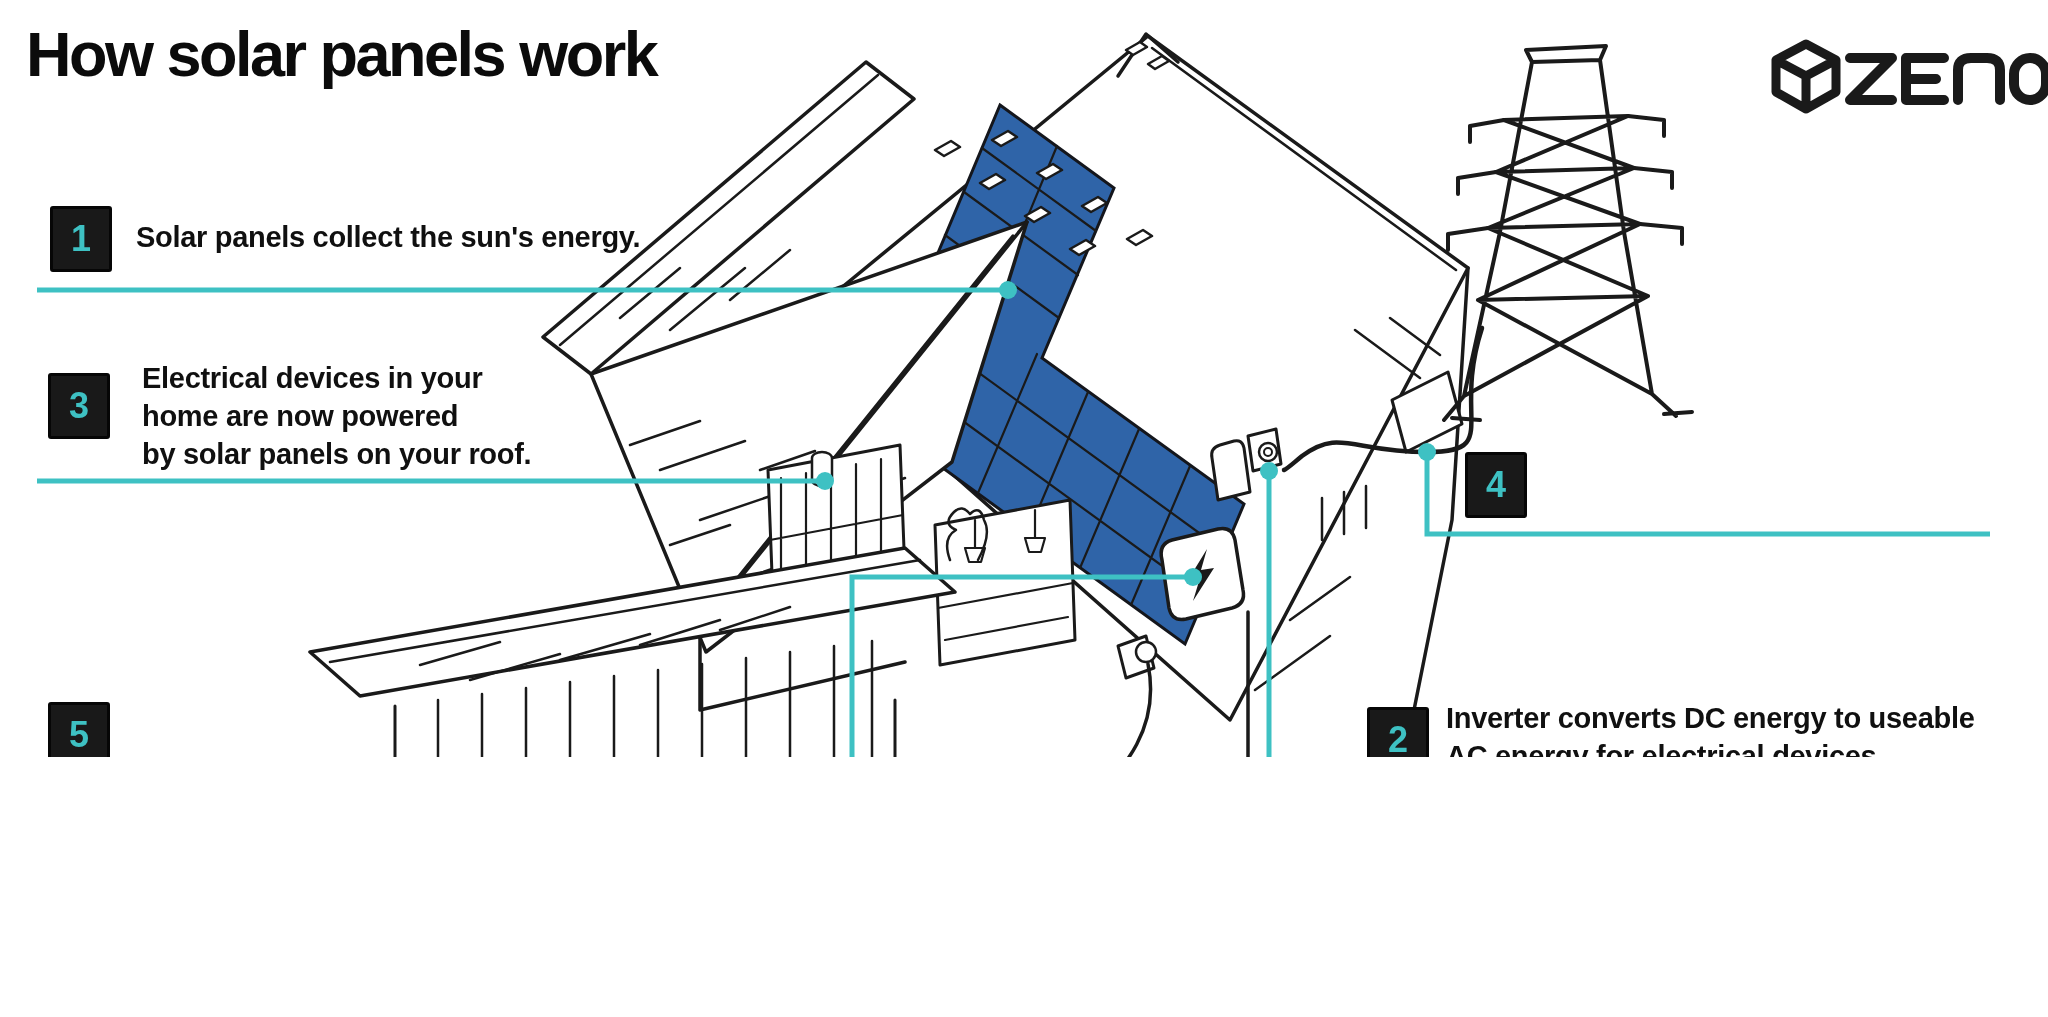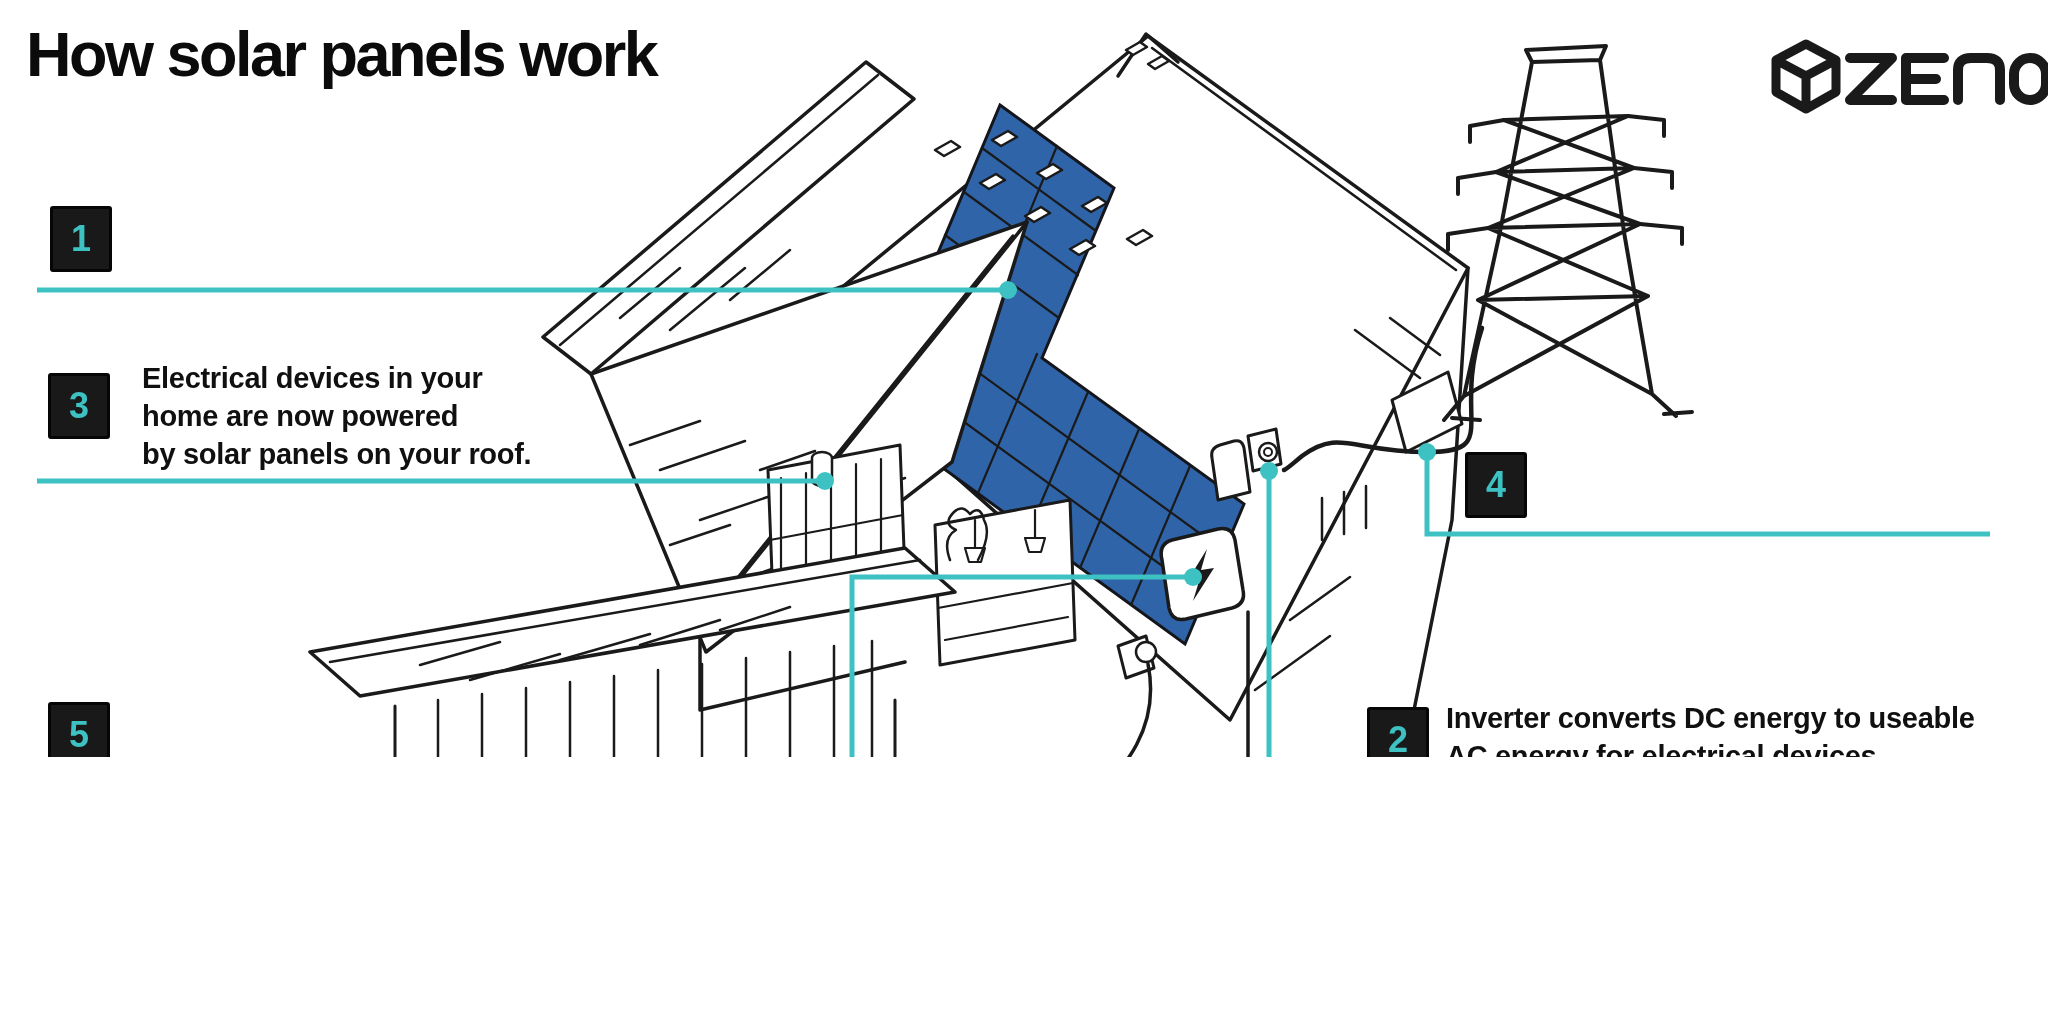--- a/index.html
+++ b/index.html
@@ -169,20 +169,21 @@
       <circle class="teal-dot" cx="1193" cy="577" r="9"></circle>
       <path class="teal-line" d="M1269,471 L1269,797 L1990,797"></path>
       <circle class="teal-dot" cx="1269" cy="471" r="9"></circle>
       <path class="teal-line" d="M1427,452 L1427,534 L1990,534"></path>
       <circle class="teal-dot" cx="1427" cy="452" r="9"></circle>
     </g>
   </svg>
 
   <div class="callout c1">
     <div class="badge">1</div>
+    <div class="callout-text">Solar panels collect the sun's energy.</div>
   </div>
   <div class="callout c3">
     <div class="badge">3</div>
     <div class="callout-text">Electrical devices in your
 home are now powered
 by solar panels on your roof.</div>
   </div>
   <div class="callout c5">
     <div class="badge">5</div>
   </div>

